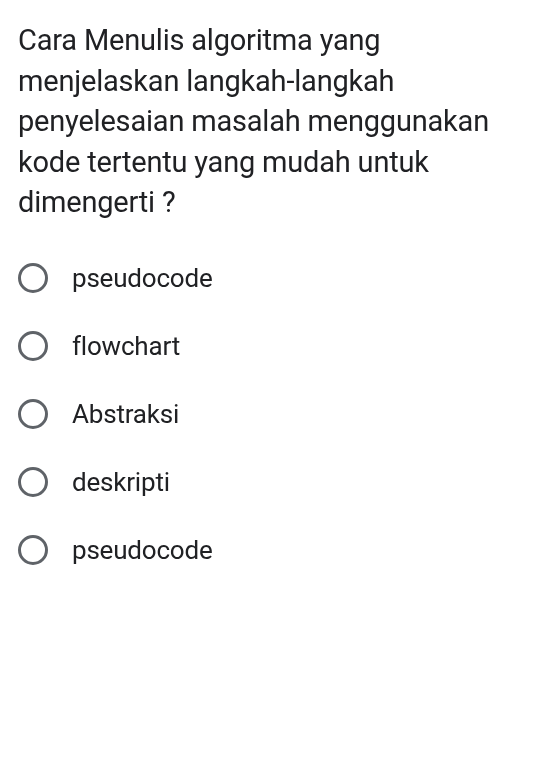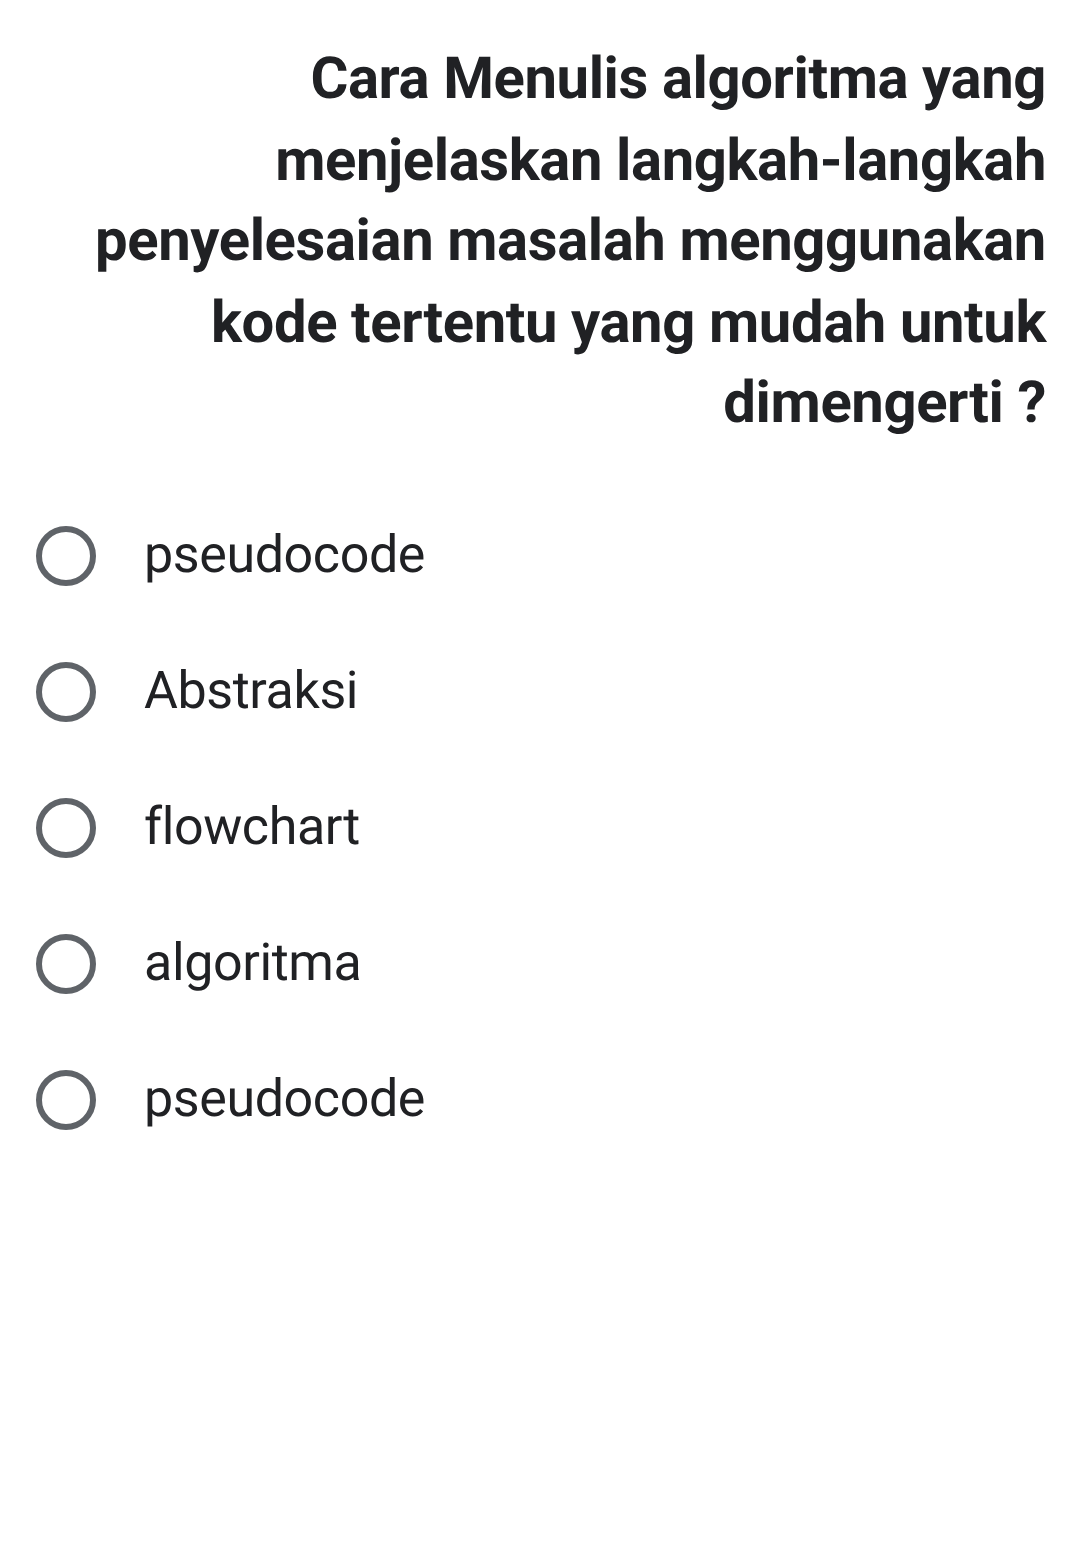--- a/index.html
+++ b/index.html
@@ -10,25 +10,24 @@
     body {
       font-family: 'Roboto', 'Segoe UI', Arial, sans-serif;
       background: #ffffff;
       width: 541px;
       height: 772px;
       padding: 20px 18px;
       color: #202124;
     }
     .question-text {
       font-size: 29px;
-      font-weight: 700;
+      font-weight: 400;
       line-height: 1.4;
       margin-bottom: 40px;
       letter-spacing: -0.2px;
-      text-align: right;
     }
     .options {
       display: flex;
       flex-direction: column;
       gap: 38px;
       justify-content: center;
     }
     .option {
       display: flex;
       align-items: center;
@@ -54,27 +53,27 @@
 
 <div class="question-text">Cara Menulis algoritma yang menjelaskan langkah-langkah penyelesaian masalah menggunakan kode tertentu yang mudah untuk dimengerti ?</div>
 
 <div class="options">
   <div class="option">
     <div class="radio-circle"></div>
     <span class="option-label">pseudocode</span>
   </div>
   <div class="option">
     <div class="radio-circle"></div>
+    <span class="option-label">flowchart</span>
+  </div>
+  <div class="option">
+    <div class="radio-circle"></div>
     <span class="option-label">Abstraksi</span>
   </div>
   <div class="option">
     <div class="radio-circle"></div>
-    <span class="option-label">flowchart</span>
-  </div>
-  <div class="option">
-    <div class="radio-circle"></div>
-    <span class="option-label">algoritma</span>
+    <span class="option-label">deskripti</span>
   </div>
   <div class="option">
     <div class="radio-circle"></div>
     <span class="option-label">pseudocode</span>
   </div>
 </div>
 
 </body></html>

